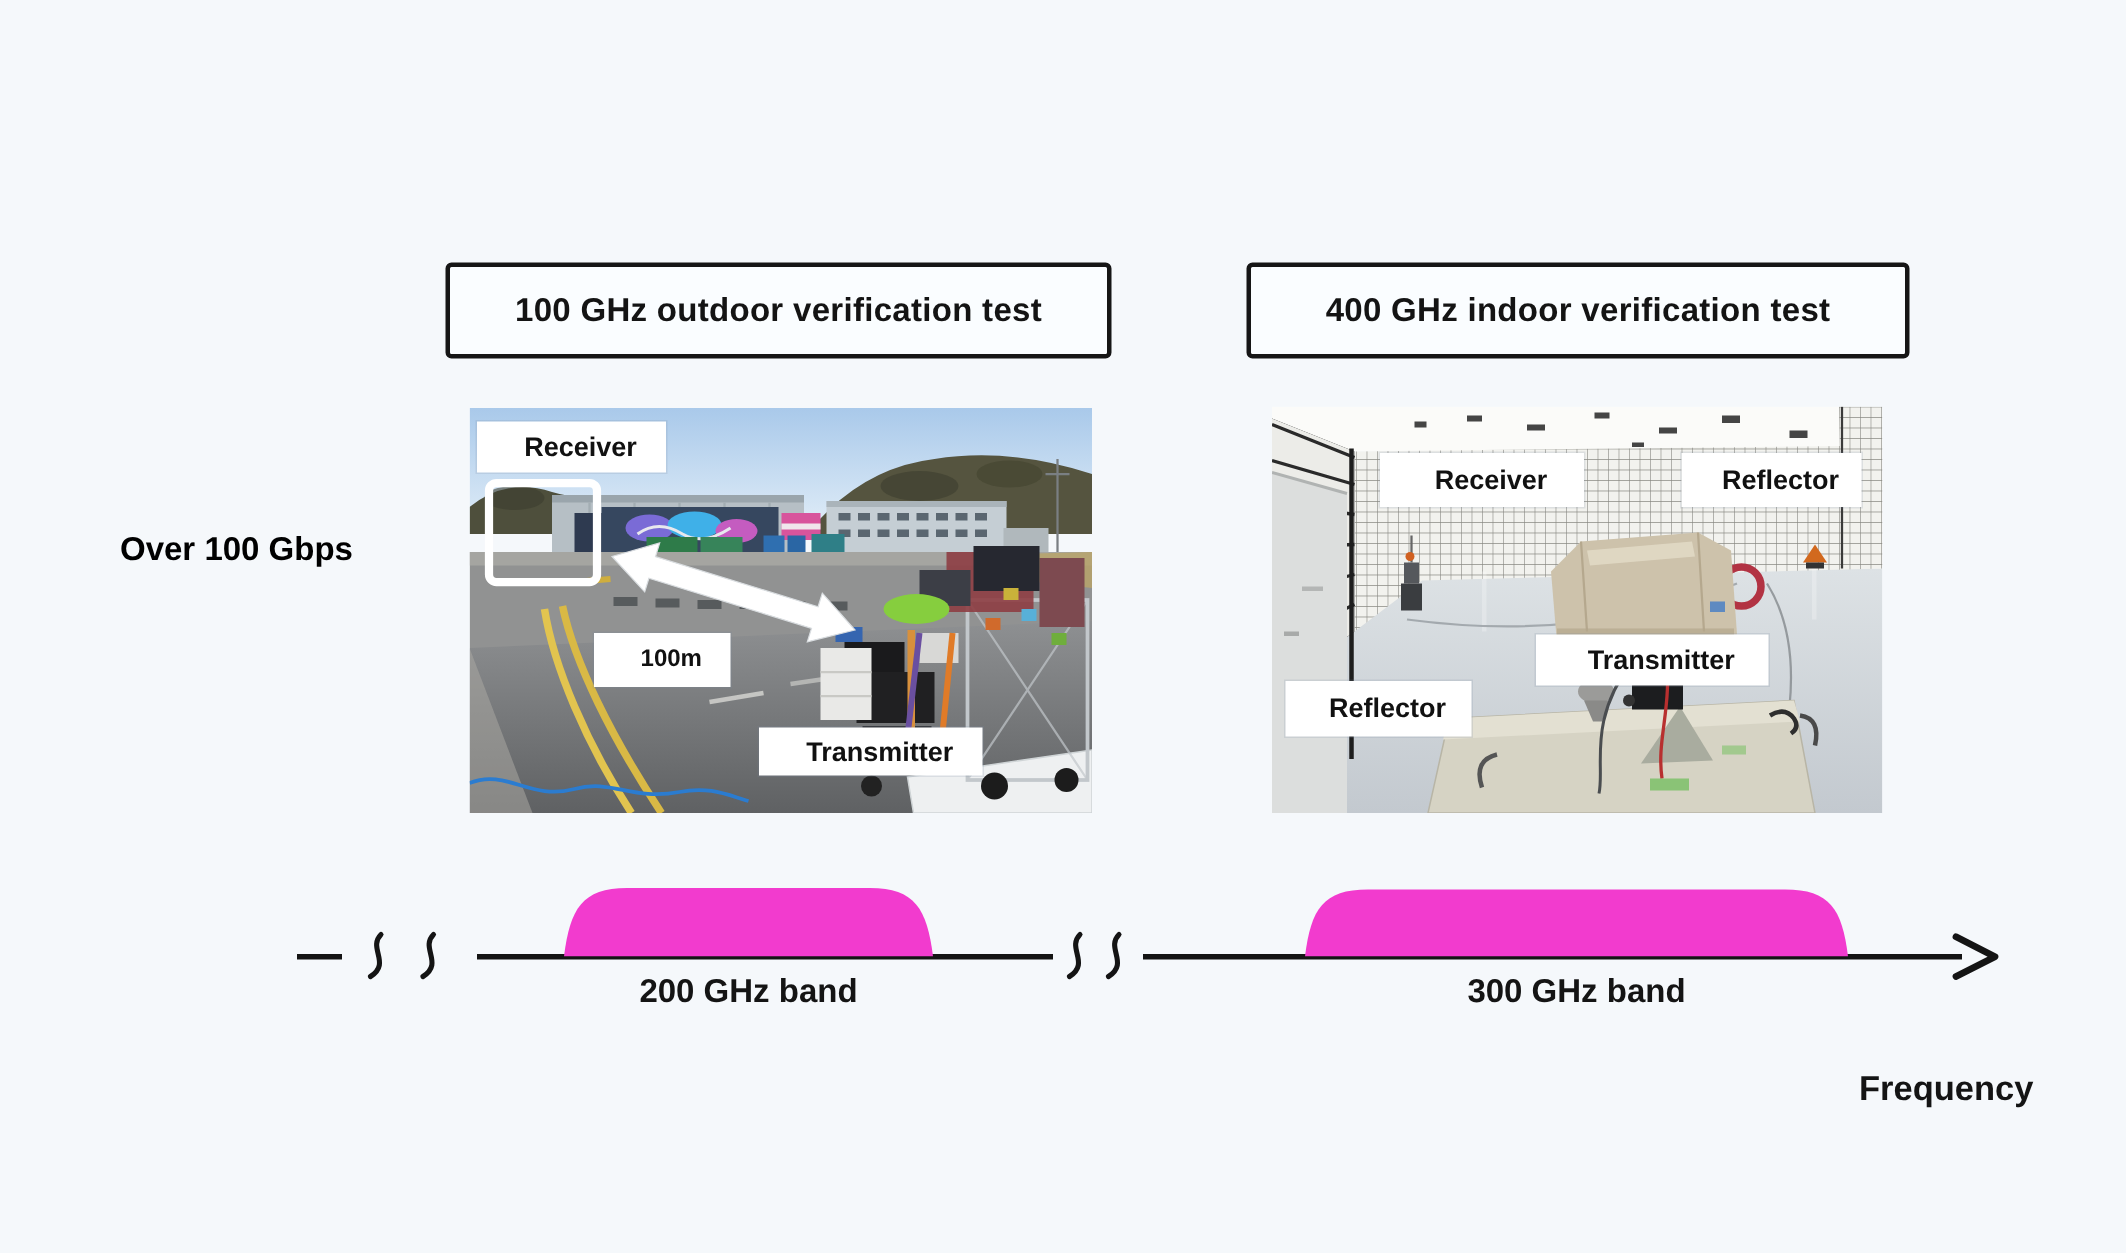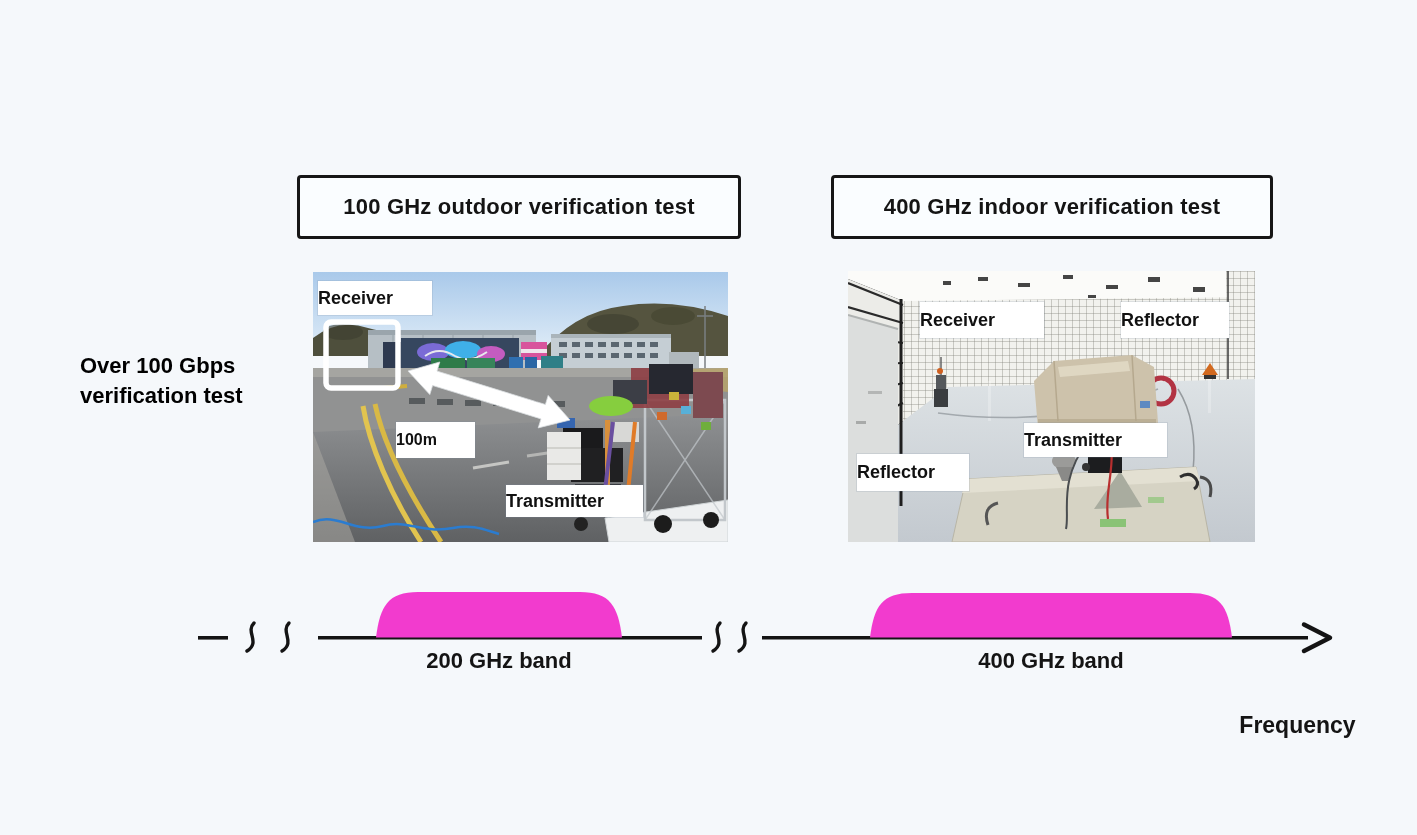--- a/index.html
+++ b/index.html
@@ -31,22 +31,23 @@
   }
   .photo{
     position:absolute;overflow:hidden;
   }
   .photo svg{display:block;}
   .plabel{
     position:absolute;
     background:#ffffff;
     color:#111;
     font-weight:bold;
-    display:flex;align-items:center;justify-content:flex-start;
+    display:flex;align-items:center;justify-content:center;
     box-shadow:0 0 0 1px rgba(120,140,160,.18);
+    padding-left:12px;
   }
   .band-label{
     position:absolute;top:648px;
     text-align:center;
     font-size:22px;font-weight:bold;color:#141414;
   }
   #frequency-label{
     position:absolute;left:1225px;top:664px;width:145px;
     font-size:23px;font-weight:bold;color:#141414;
     text-align:center;
@@ -60,21 +61,20 @@
 
   <div class="title-box" style="left:297px;width:438px;">
     <span>100 GHz outdoor verification test</span>
   </div>
   <div class="title-box" style="left:831px;width:436px;">
     <span>400 GHz indoor verification test</span>
   </div>
 
   <div id="side-label">
     <div>Over 100 Gbps</div>
-    <div>verification test</div>
   </div>
 
   <div class="photo" style="left:313px;top:272px;width:415px;height:270px;">
     <svg width="415" height="270" viewBox="0 0 415 270">
       <defs>
         <linearGradient id="sky" x1="0" y1="0" x2="0" y2="1">
           <stop offset="0" stop-color="#a9c9ea"></stop>
             <stop offset="1" stop-color="#e2eef8"></stop>
         </linearGradient>
         <linearGradient id="road" x1="0" y1="0" x2="0" y2="1">
@@ -314,19 +314,19 @@
     <g fill="#f23bce">
       <path transform="translate(186,12)" d="M0,45.5 C4,14 12,0 42,0 L204,0 C234,0 242,14 246,45.5 Z"></path>
       <path transform="translate(680,13)" d="M0,44.5 C4,13 12,0 42,0 L320,0 C350,0 358,13 362,44.5 Z"></path>
     </g>
   </svg>
 
   <div class="band-label" style="left:376px;width:246px;">
     <span>200 GHz band</span>
   </div>
   <div class="band-label" style="left:870px;width:362px;">
-    <span>400 GHz band</span>
+    <span>300 GHz band</span>
   </div>
   <div id="frequency-label">
     <span>Frequency</span>
   </div>
 
 </div>
 
 </body></html>

